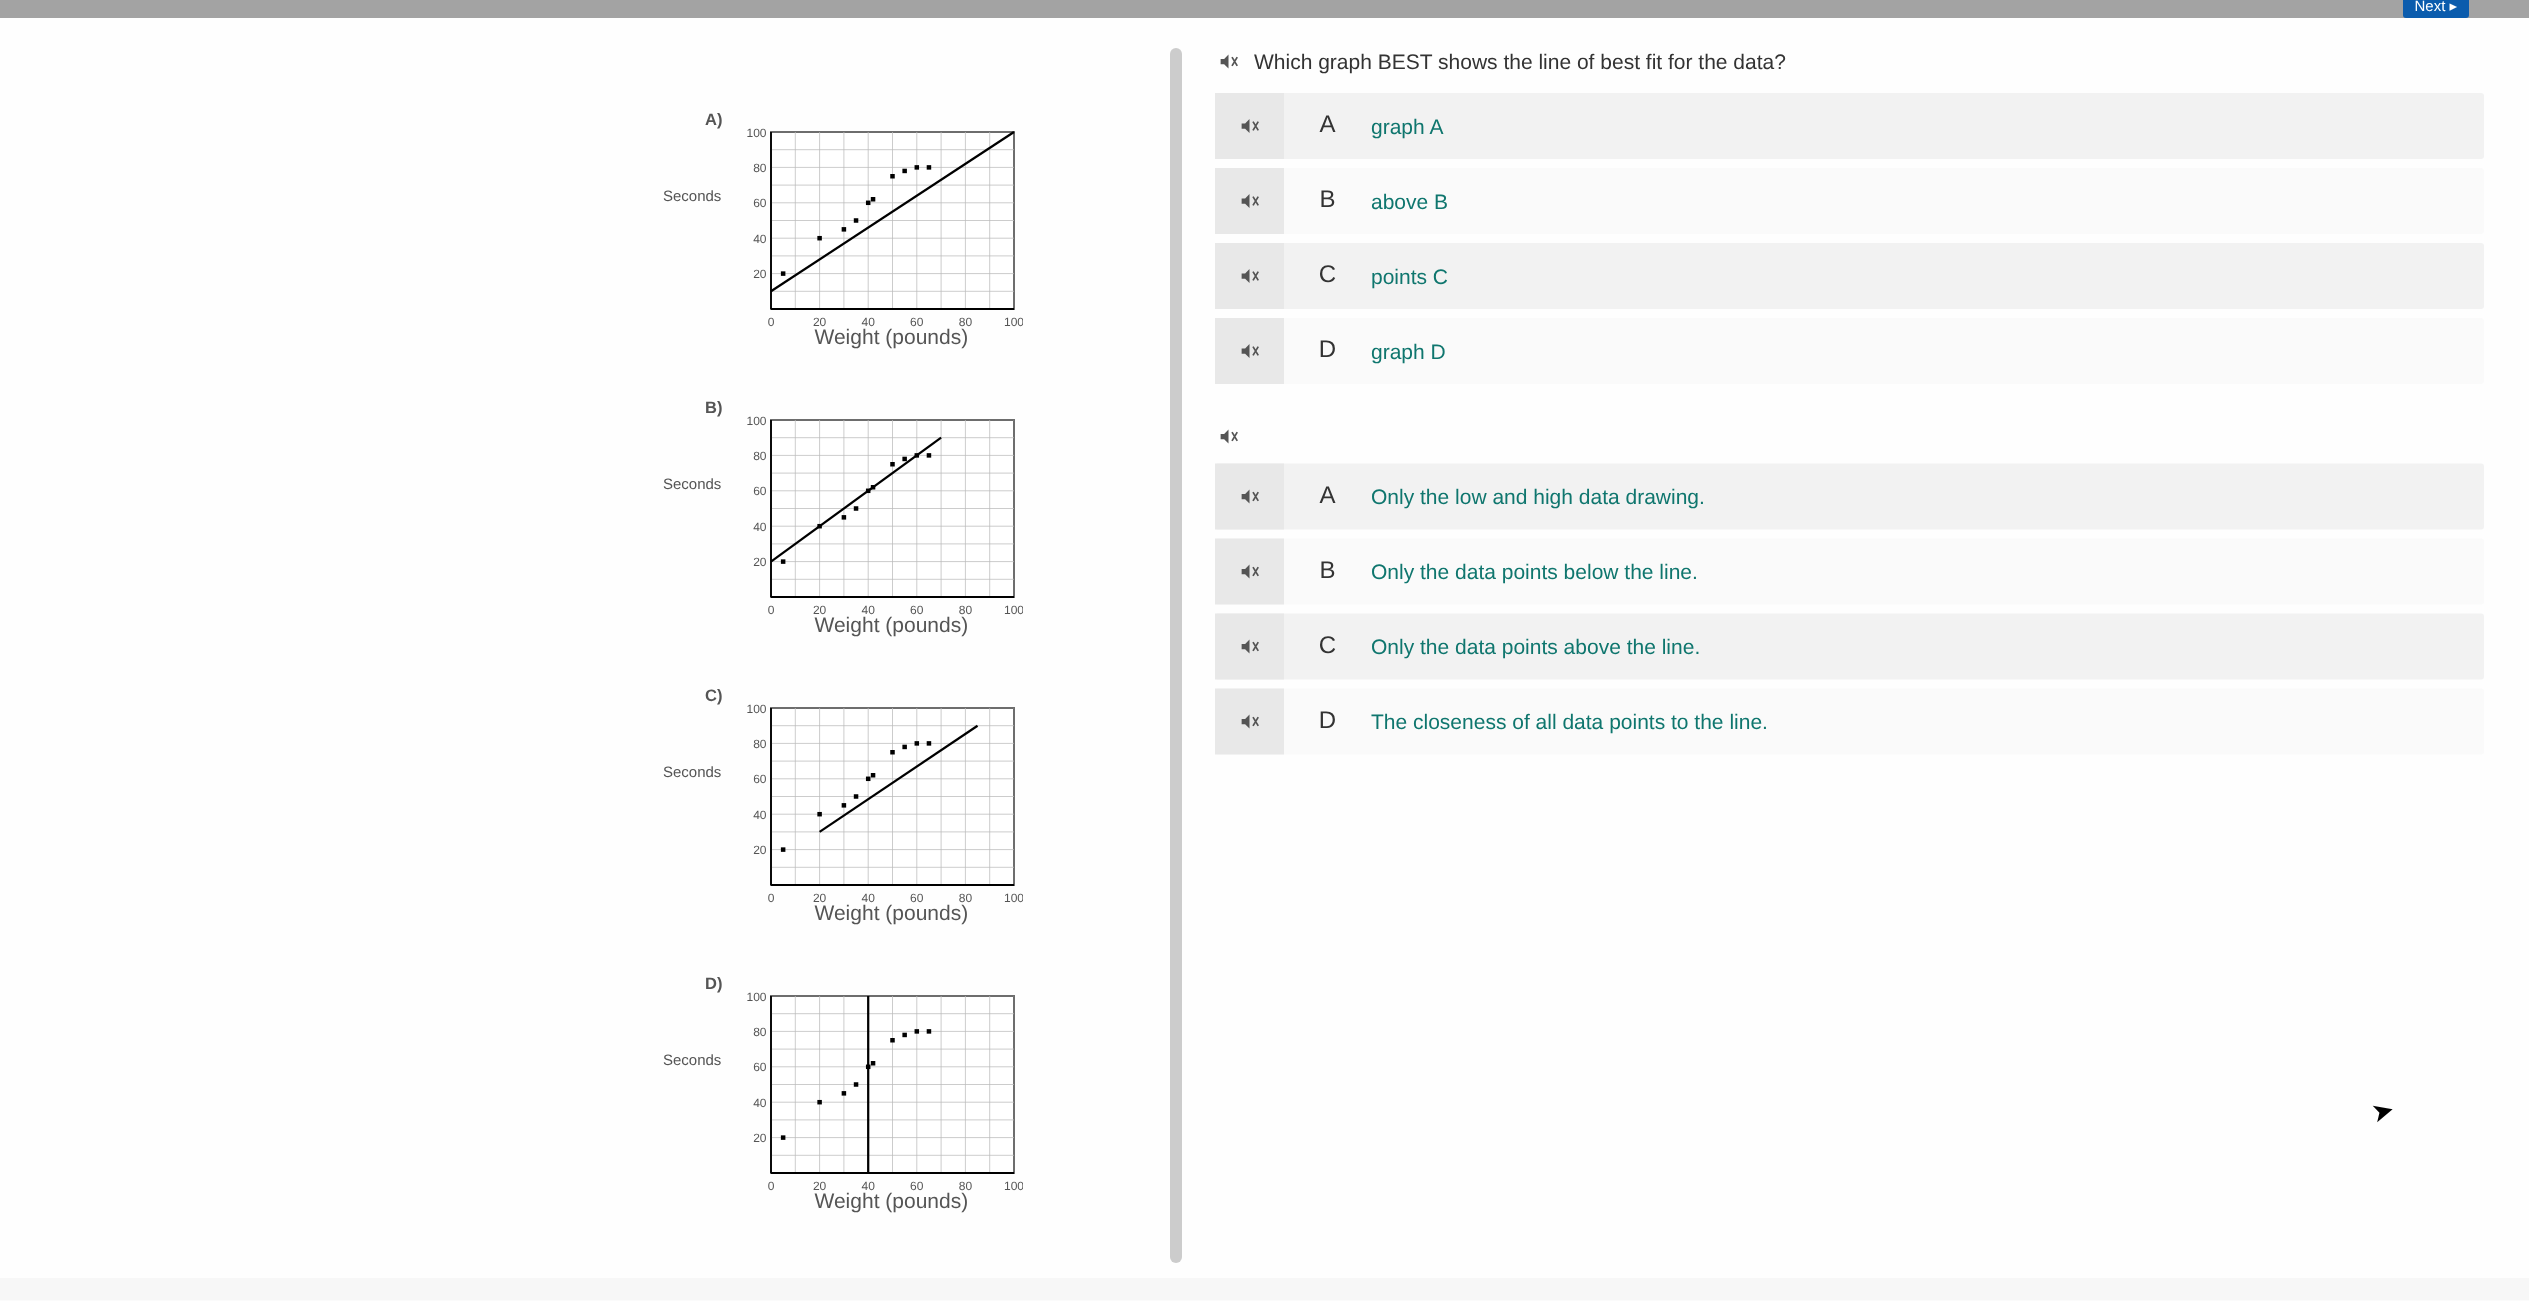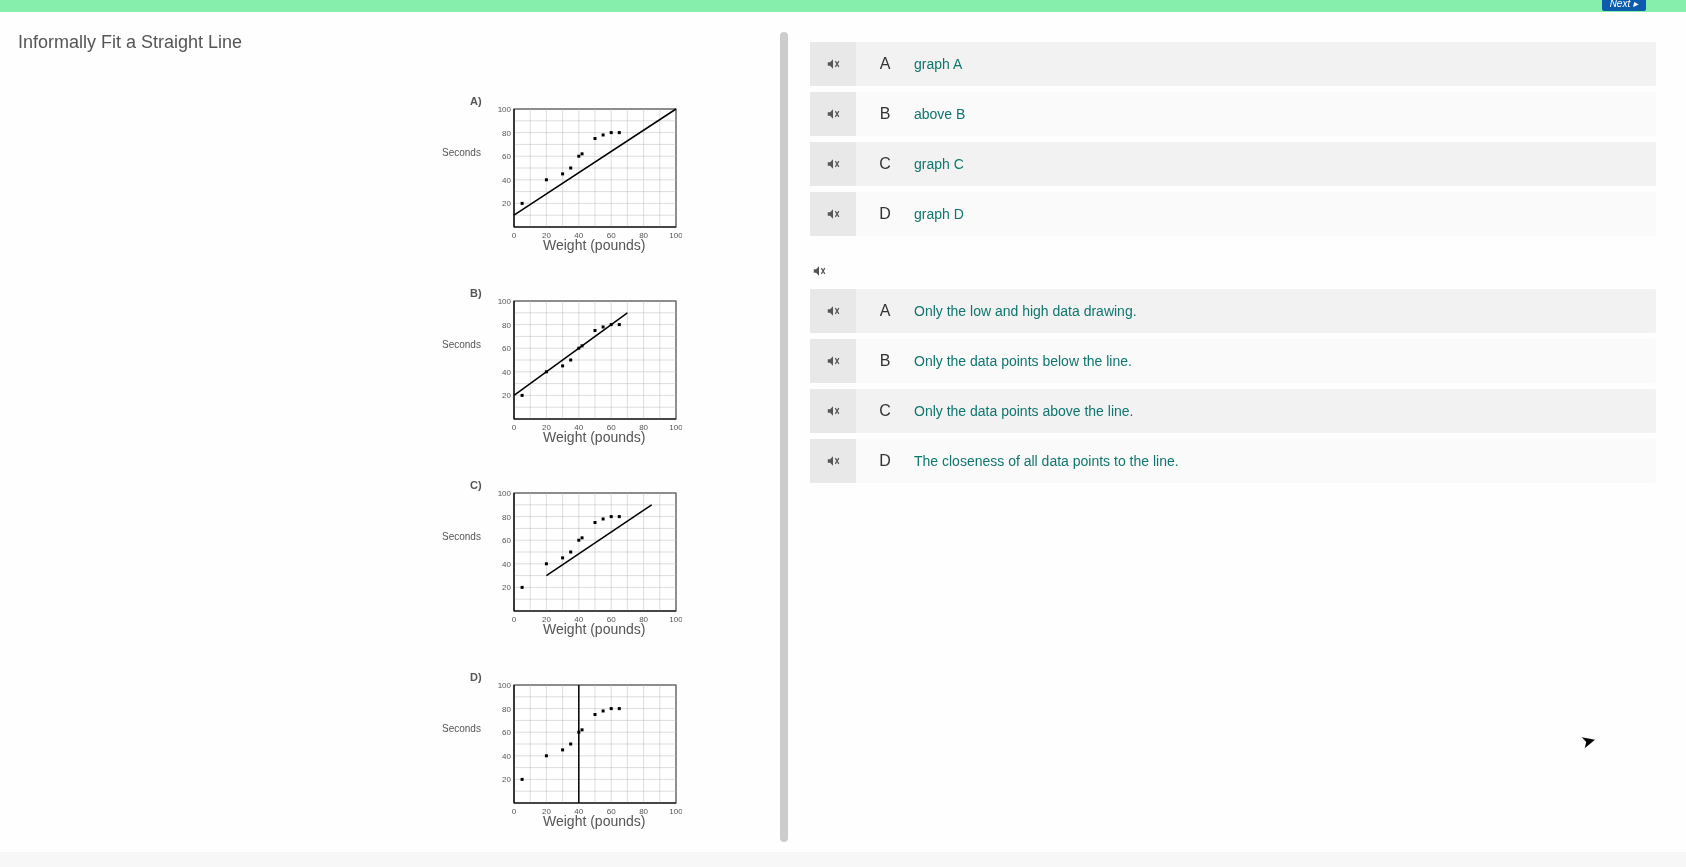--- a/index.html
+++ b/index.html
@@ -7,24 +7,23 @@
     font-family: Arial, Helvetica, sans-serif;
     background: #f7f7f7;
     width: 1686px;
     height: 867px;
     position: relative;
     overflow: hidden;
     color: #333;
   }
   .topbar {
     height: 12px;
-    background: #86efac;
+    background: #a3a3a3;
     border-bottom: 0px solid #ddd;
     position: relative;
-    font-style: italic;
   }
   .topbar .next-btn {
     position: absolute;
     right: 40px;
     top: -4px;
     background: #0b5cad;
     color: #fff;
     font-size: 10px;
     padding: 2px 8px;
     border-radius: 2px;
@@ -151,21 +150,20 @@
 </head>
 <body>
 
 <div class="topbar">
   <span class="next-btn">Next ▸</span>
 </div>
 
 <div class="content-wrap">
 
   <div class="left-pane">
-    <div class="lesson-title">Informally Fit a Straight Line</div>
 
     <div class="graphs-col">
 
       <div class="graph-block">
         <span class="graph-label-letter">A)</span>
         <span class="graph-ylabel">Seconds</span>
         <svg class="graph-svg" width="190" height="150">
             <rect x="22" y="6" width="162" height="118" fill="#fff" stroke="#000" stroke-width="1"></rect>
             <line x1="22" x2="22" y1="6" y2="124" stroke="#bbb" stroke-width="0.5"></line>
             <line x1="22" x2="184" y1="6" y2="6" stroke="#bbb" stroke-width="0.5"></line>
@@ -382,20 +380,29 @@
         <span class="graph-xlabel">Weight (pounds)</span>
       </div>
     </div>
   </div>
 
   <div class="divider"></div>
 
   <div class="right-pane">
 
     <div class="question-block">
+      <div class="q-row">
+        <span class="speaker-icon">
+          <svg width="14" height="14" viewBox="0 0 24 24" fill="#555">
+              <path d="M3 9v6h4l5 5V4L7 9H3z"></path>
+              <path d="M16 7l6 10M22 7l-6 10" stroke="#555" stroke-width="2"></path>
+            </svg>
+        </span>
+        <span class="q-text">Which graph BEST shows the line of best fit for the data?</span>
+      </div>
       <div class="options">
         <div class="opt-row">
           <span class="opt-speaker-cell">
               <svg width="14" height="14" viewBox="0 0 24 24" fill="#555">
                 <path d="M3 9v6h4l5 5V4L7 9H3z"></path>
                 <path d="M16 7l6 10M22 7l-6 10" stroke="#555" stroke-width="2"></path>
               </svg>
             </span>
           <span class="opt-letter">A</span>
           <span class="opt-text">graph A</span>
@@ -411,21 +418,21 @@
           <span class="opt-text">above B</span>
         </div>
         <div class="opt-row">
           <span class="opt-speaker-cell">
               <svg width="14" height="14" viewBox="0 0 24 24" fill="#555">
                 <path d="M3 9v6h4l5 5V4L7 9H3z"></path>
                 <path d="M16 7l6 10M22 7l-6 10" stroke="#555" stroke-width="2"></path>
               </svg>
             </span>
           <span class="opt-letter">C</span>
-          <span class="opt-text">graph C</span>
+          <span class="opt-text">points C</span>
         </div>
         <div class="opt-row alt">
           <span class="opt-speaker-cell">
               <svg width="14" height="14" viewBox="0 0 24 24" fill="#555">
                 <path d="M3 9v6h4l5 5V4L7 9H3z"></path>
                 <path d="M16 7l6 10M22 7l-6 10" stroke="#555" stroke-width="2"></path>
               </svg>
             </span>
           <span class="opt-letter">D</span>
           <span class="opt-text">graph D</span>

